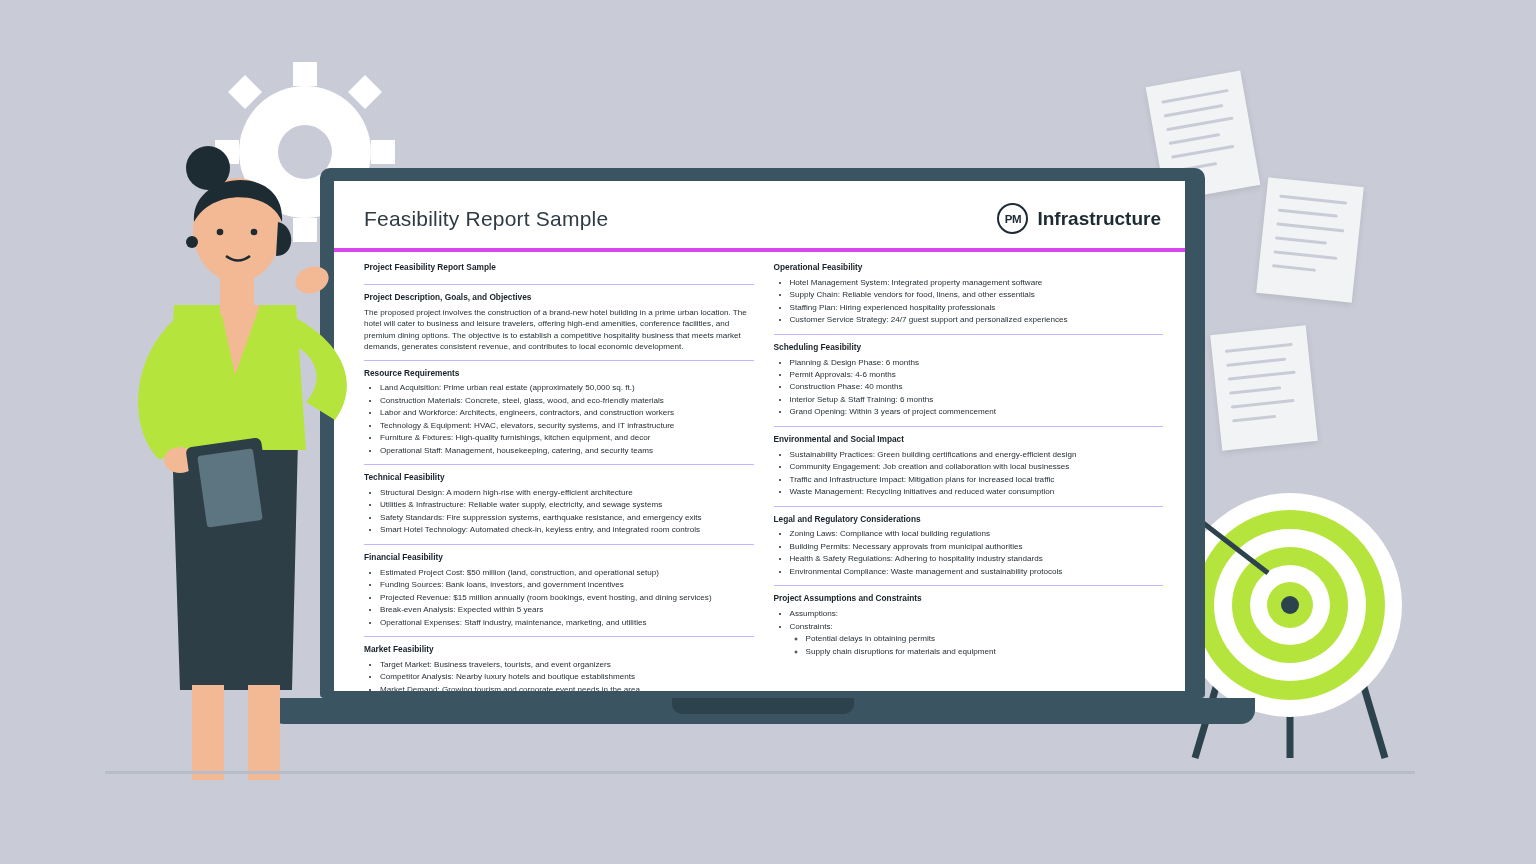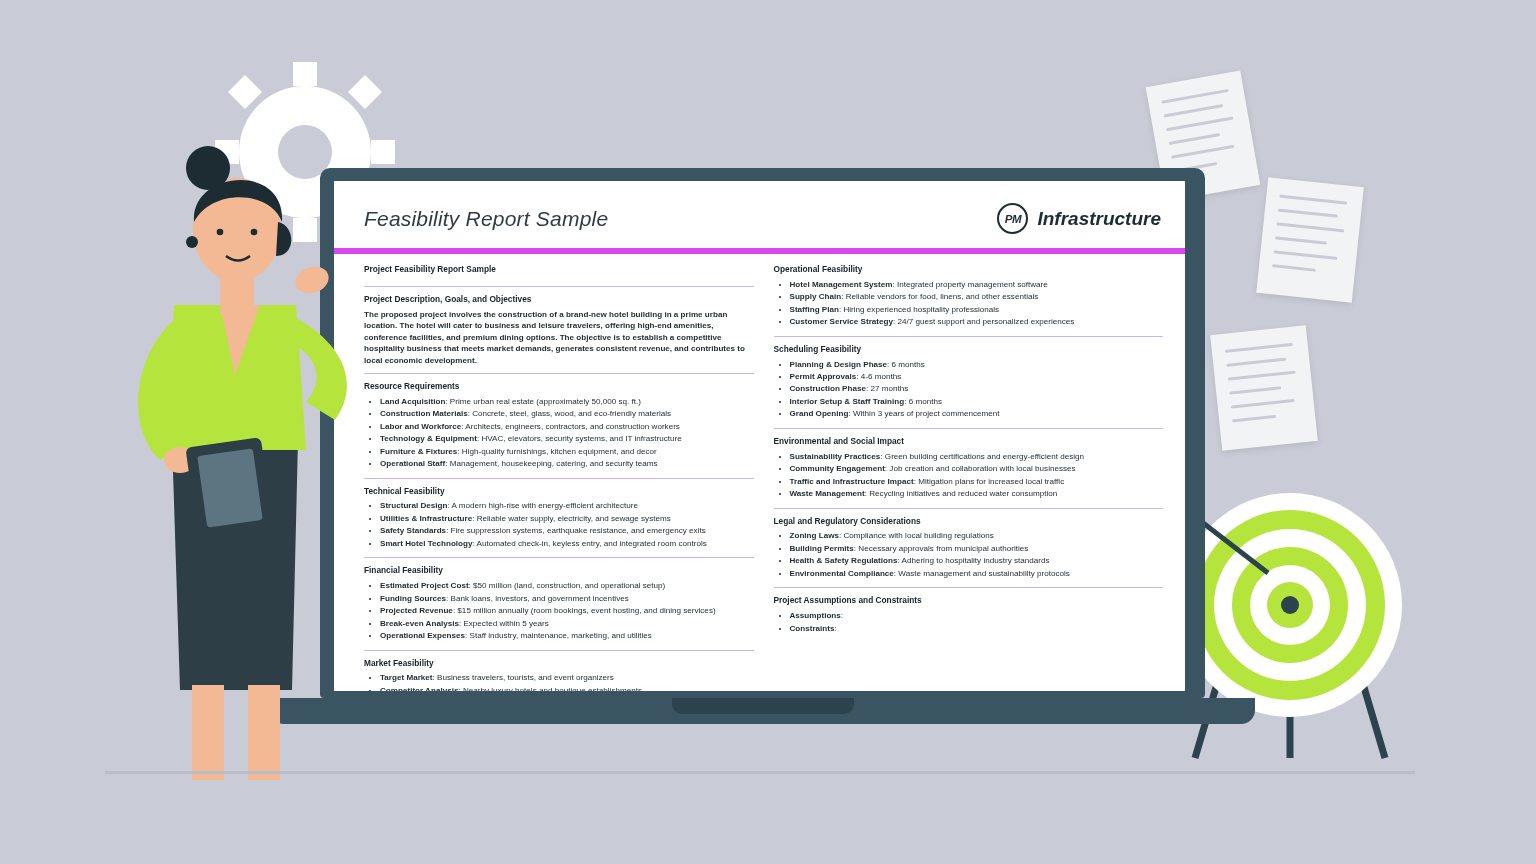--- a/index.html
+++ b/index.html
@@ -82,22 +82,21 @@
     background: #ffffff;
     overflow: hidden;
   }
 
   
   .doc-header {
     display: flex;
     align-items: center;
     justify-content: space-between;
     padding: 22px 24px 14px 30px;
-    border-bottom: 6px solid #d946ef;
-    font-style: italic;
+    border-bottom: 4px solid #d946ef;
   }
   .doc-title {
     font-size: 21px;
     color: #2f3b42;
     font-weight: 400;
     letter-spacing: .2px;
   }
   .brand { display: flex; align-items: center; gap: 9px; }
   .brand-mark {
     width: 27px; height: 27px; border-radius: 50%;
@@ -125,33 +124,33 @@
     margin-bottom: 7px;
     border-bottom: 1px solid #c4b5fd;
   }
   .sec:last-child { border-bottom: none; }
   .sec-title {
     font-weight: bold;
     font-size: 8.3px;
     margin-bottom: 3px;
     color: #17222a;
   }
-  .para { margin: 0; font-weight: bold; }
+  .para { margin: 0; }
   ul.bul {
     margin: 0;
     padding-left: 16px;
     list-style-type: disc;
   }
   ul.bul li { margin: 0 0 1px 0; }
   ul.sub {
     margin: 1px 0 1px 0;
     padding-left: 16px;
     list-style-type: circle;
   }
-  .b { font-weight: bold; }
+  .b { font-weight: normal; }
 
   
   .person { position: absolute; left: 120px; top: 130px; width: 230px; height: 650px; }
 
   .floor-line {
     position: absolute;
     left: 105px;
     top: 771px;
     width: 1310px;
     height: 3px;
@@ -305,21 +304,21 @@
             <li><span class="b">Staffing Plan</span><span>: Hiring experienced hospitality professionals</span></li>
             <li><span class="b">Customer Service Strategy</span><span>: 24/7 guest support and personalized experiences</span></li>
           </ul>
         </div>
 
         <div class="sec">
           <div class="sec-title">Scheduling Feasibility</div>
           <ul class="bul">
             <li><span class="b">Planning &amp; Design Phase</span><span>: 6 months</span></li>
             <li><span class="b">Permit Approvals</span><span>: 4-6 months</span></li>
-            <li><span class="b">Construction Phase</span><span>: 27 months</span></li>
+            <li><span class="b">Construction Phase</span><span>: 40 months</span></li>
             <li><span class="b">Interior Setup &amp; Staff Training</span><span>: 6 months</span></li>
             <li><span class="b">Grand Opening</span><span>: Within 3 years of project commencement</span></li>
           </ul>
         </div>
 
         <div class="sec">
           <div class="sec-title">Environmental and Social Impact</div>
           <ul class="bul">
             <li><span class="b">Sustainability Practices</span><span>: Green building certifications and energy-efficient design</span></li>
             <li><span class="b">Community Engagement</span><span>: Job creation and collaboration with local businesses</span></li>
@@ -339,20 +338,25 @@
         </div>
 
         <div class="sec" style="border-bottom:none">
           <div class="sec-title">Project Assumptions and Constraints</div>
           <ul class="bul">
             <li>
               <span class="b">Assumptions</span><span>:</span>
             </li>
             <li>
               <span class="b">Constraints</span><span>:</span>
+              <ul class="sub">
+                <li>Potential delays in obtaining permits</li>
+                <li>Supply chain disruptions for materials and equipment</li>
+
+              </ul>
             </li>
           </ul>
         </div>
 
       </div>
     </div>
   </div>
 
   <svg class="person" viewBox="0 0 230 650">
 

